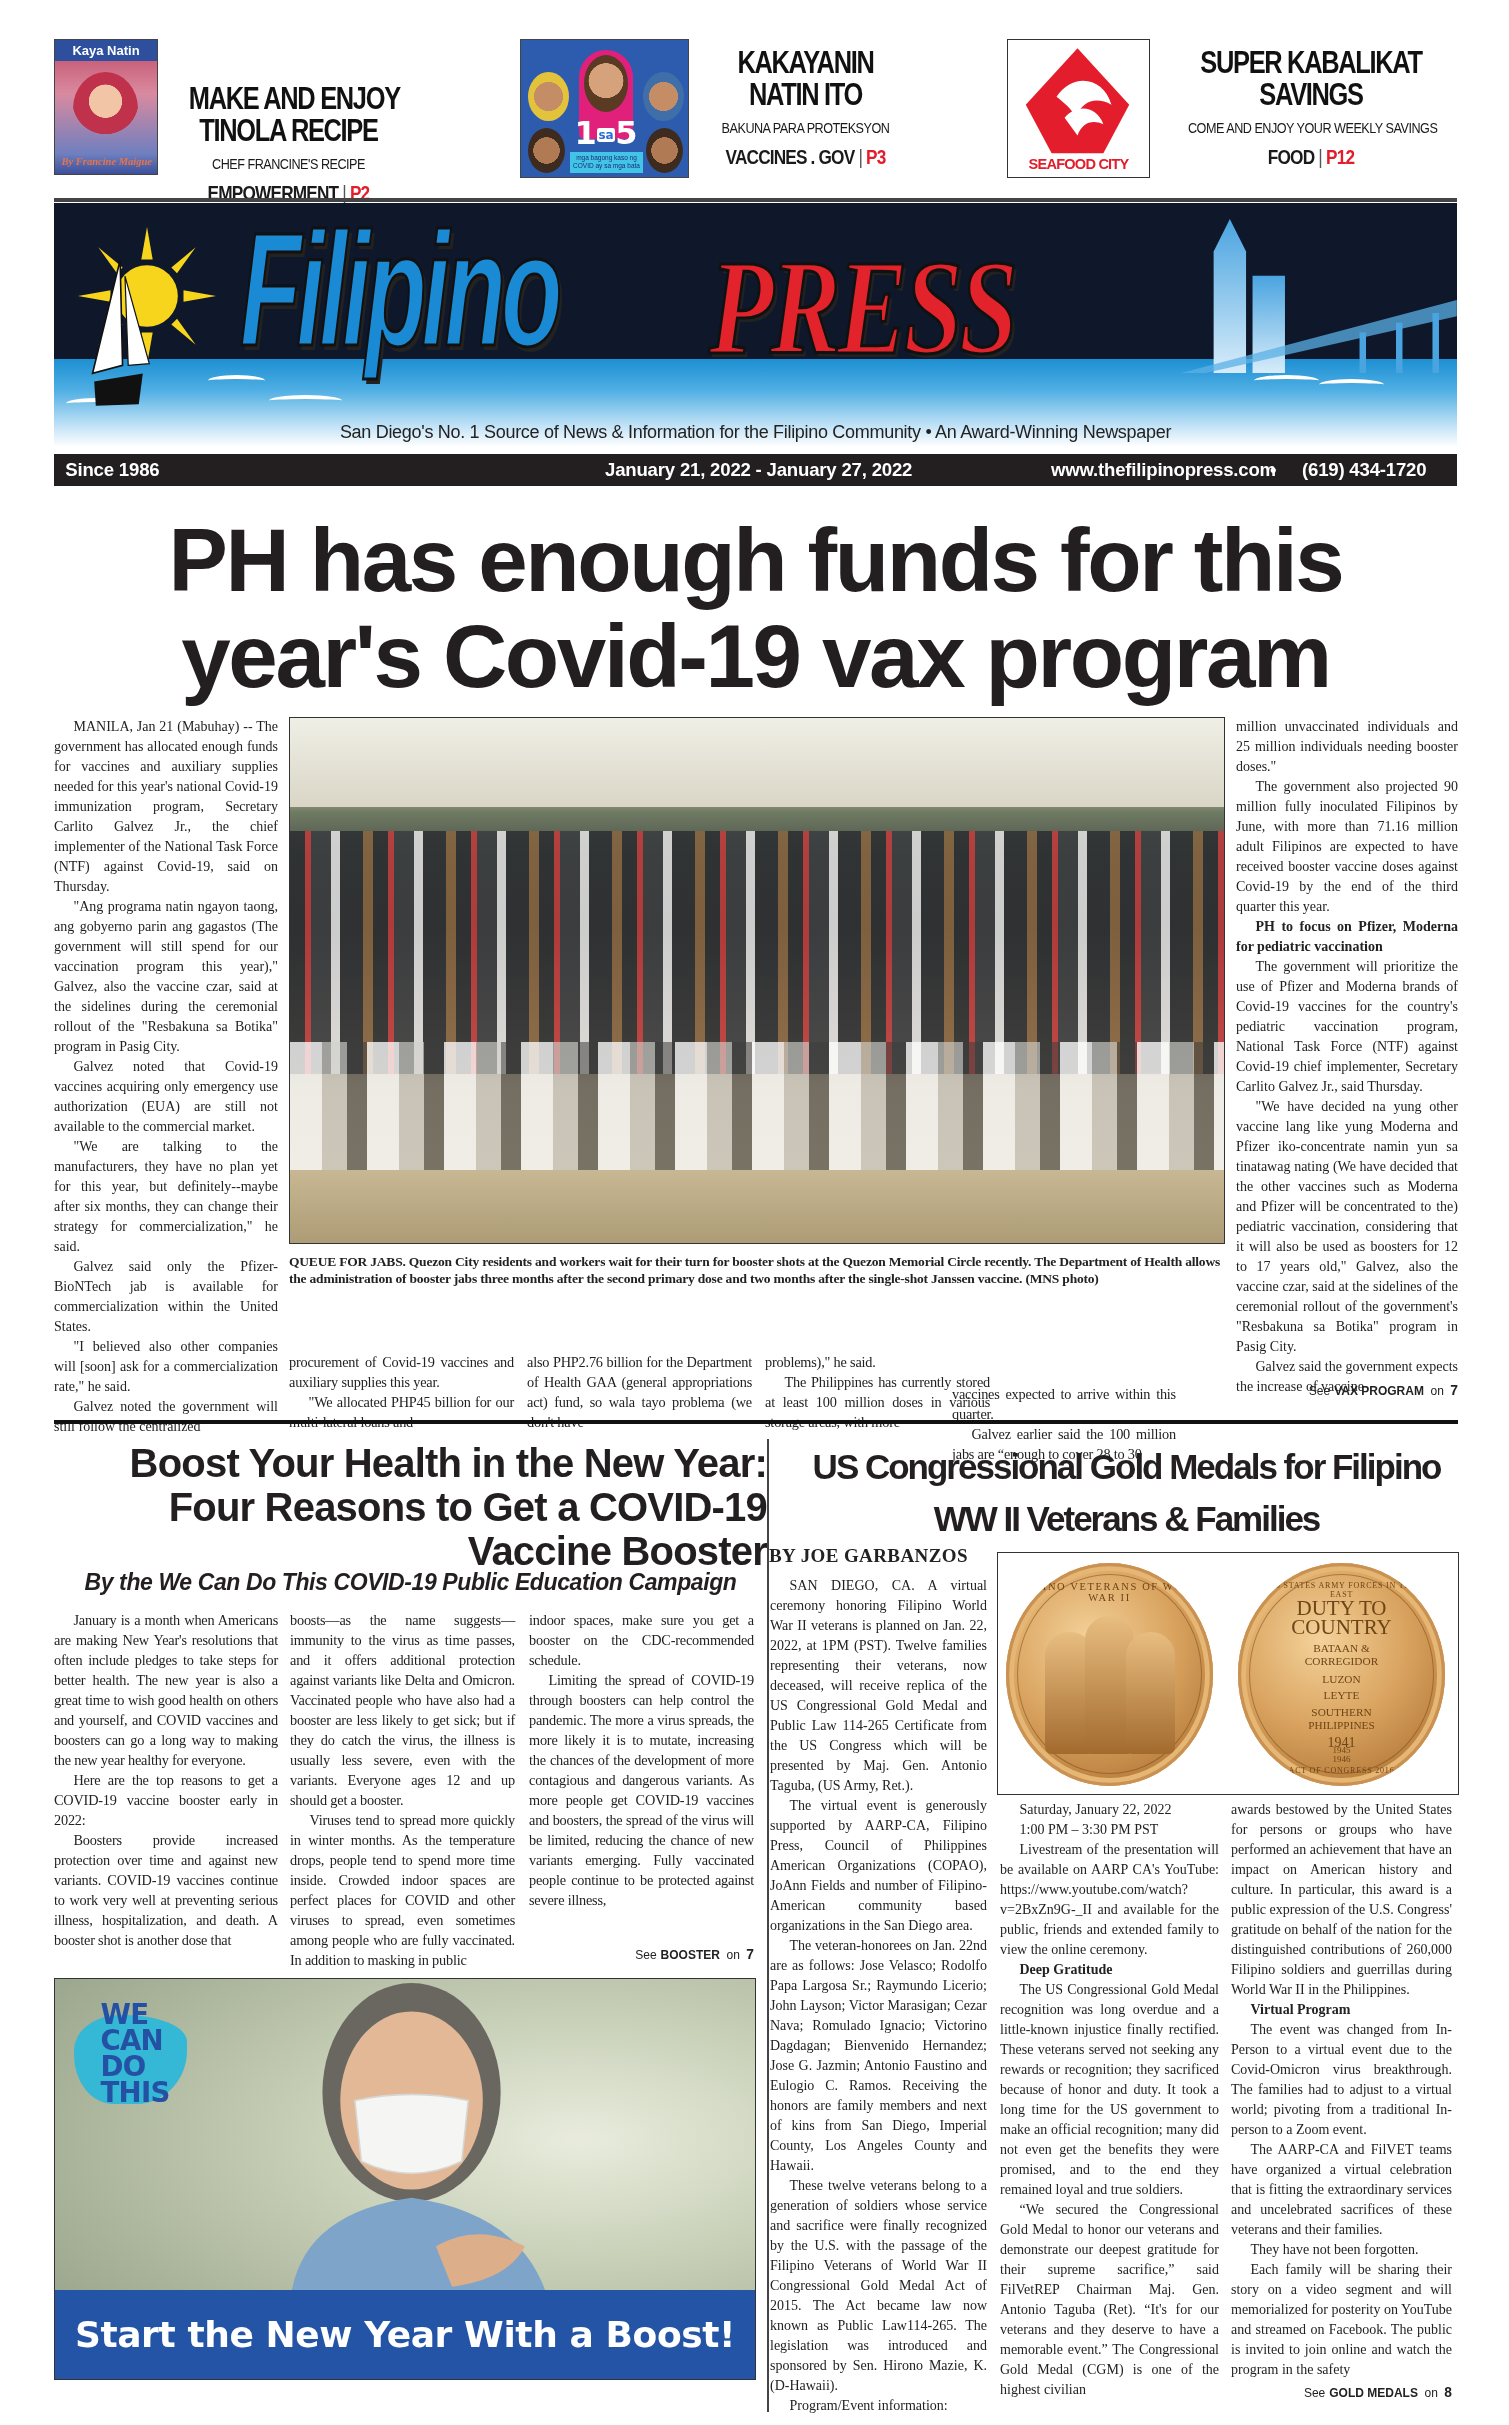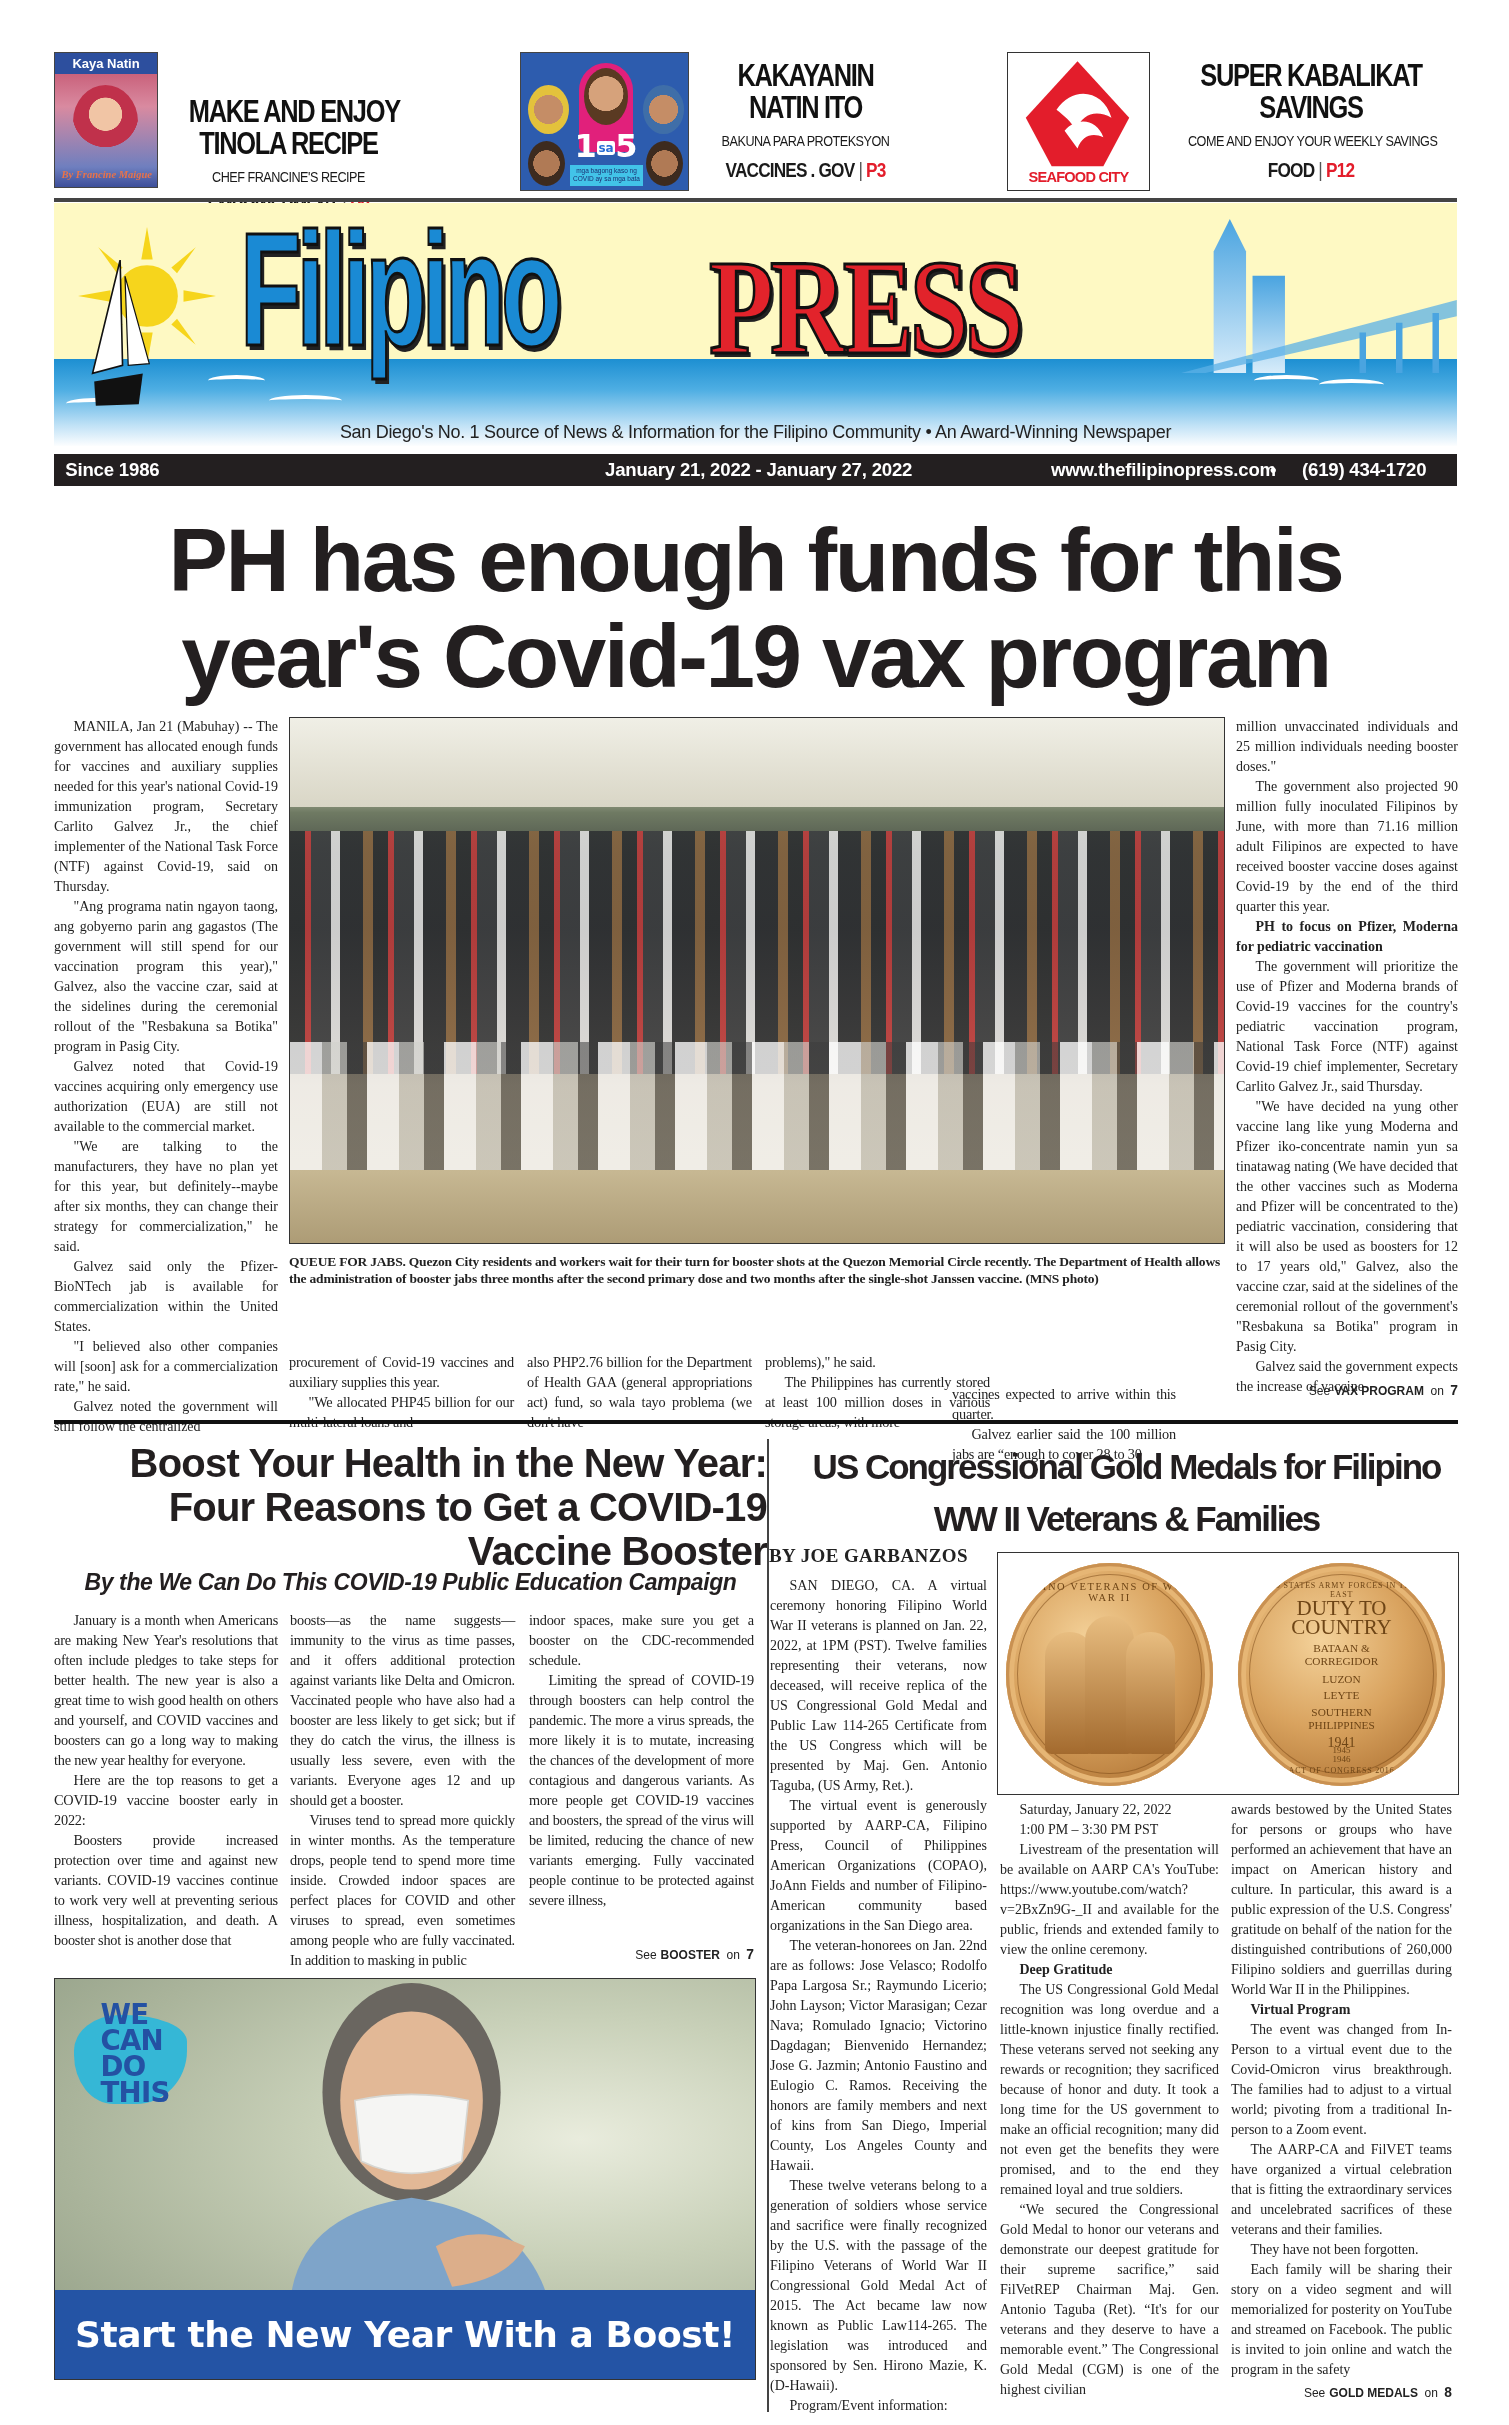--- a/index.html
+++ b/index.html
@@ -1,20 +1,20 @@
 <!DOCTYPE html>
 <html style="font-size:13px"><head>
 <meta charset="utf-8">
 <style>
   * { box-sizing: border-box; margin: 0; padding: 0; }
   html, body { width: 1510px; height: 2426px; background: #ffffff; overflow: hidden; }
   body { position: relative; font-family: "Liberation Serif", serif; color: #1a1a1a; }
 
   
-  .teasers { position: absolute; top: 52px; left: 54px; width: 1403px; height: 138px; padding-left: 40px; }
+  .teasers { position: absolute; top: 39px; left: 54px; width: 1403px; height: 138px; padding-left: 40px; }
   .teaser { position: absolute; top: 0; height: 138px; }
   .teaser .thumb { position: absolute; top: 0; left: 0; width: 104px; height: 136px; border: 0.8px solid #444; overflow: hidden; }
   .teaser .copy { position: absolute; top: 8px; text-align: center; font-family: "Liberation Sans", sans-serif; }
   .teaser .hl { font-weight: 700; font-size: 31px; line-height: 32px; letter-spacing: -1.6px; transform: scaleX(0.82); transform-origin: center; color: #111; white-space: nowrap; }
   .teaser .sub { font-size: 15.4px; line-height: 18px; margin-top: 8px; letter-spacing: -0.6px; transform: scaleX(0.82); white-space: nowrap; }
   .teaser .tag { font-size: 21px; font-weight: 700; margin-top: 8px; letter-spacing: -1px; transform: scaleX(0.82); white-space: nowrap; }
   .teaser .tag .pg { color: #e31d2b; }
   .teaser .tag .sep { font-weight: 400; color: #555; margin: 0 4.9px; }
 
   .t1 { left: 0; width: 357px; }
@@ -22,21 +22,21 @@
   .t1 .thumb { background: linear-gradient(180deg, #2b4fa0 0 19.5px, #c9607a 19.5px, #d98aa0 40%, #6f7fbf 85%, #3d4f9a 100%); }
   .t2 { left: 466px; width: 422px; }
   .t2 .thumb { width: 169px; height: 139px; background: #2d5cae; }
   .t2 .copy { left: 180px; width: 211px; }
   .t3 { left: 953px; width: 454px; }
   .t3 .thumb { width: 143px; height: 139px; background: #fff; border: 1.6px solid #333; }
   .t3 .copy { left: 154px; width: 300px; }
 
   
   .top-rule { position: absolute; top: 198px; left: 54px; width: 1403px; height: 4px; background: #444; }
-  .masthead { position: absolute; top: 203px; left: 54px; width: 1403px; height: 243px; overflow: hidden; background: #fef9c3; }
+  .masthead { position: absolute; top: 203px; left: 54px; width: 1403px; height: 243px; overflow: hidden; background: #0f172a; font-style: italic; }
   .sea { position: absolute; left: 0; top: 156px; width: 100%; height: 88px; background: linear-gradient(180deg, #1d8fd2 0%, #4eaee3 35%, #bfe1f6 75%, #ffffff 100%); }
   .wave { position: absolute; height: 11.3px; border-top: 4px solid #fff; border-radius: 50% 50% 0 0; }
   .sun { position: absolute; left: 24px; top: 24px; width: 138px; height: 138px; }
   .logo-filipino { position: absolute; left: 186px; top: -3.2px; font-family: "Liberation Sans", sans-serif; font-weight: 700; font-size: 162px; line-height: 178px; color: #1a8ad4; letter-spacing: -8px; transform: scaleX(0.62); transform-origin: left top; -webkit-text-stroke: 3.2px #111; text-shadow: 4.9px 4.9px 0 #222; }
   .logo-press { position: absolute; left: 655px; top: 31px; font-family: "Liberation Serif", serif; font-weight: 700; font-size: 136px; line-height: 146px; color: #e2232b; letter-spacing: -4.9px; transform: scaleX(0.78); transform-origin: left top; -webkit-text-stroke: 3.2px #111; text-shadow: 4px 4px 0 #222; }
   .skyline { position: absolute; left: 1127px; top: 16px; width: 276px; height: 154px; }
 
   .tagline { position: absolute; top: 422px; left: 54px; width: 1403px; text-align: center; font-family: "Liberation Sans", sans-serif; font-size: 18px; color: #222; letter-spacing: -0.3px; }
   .dateline-bar { position: absolute; top: 454px; left: 54px; width: 1403px; height: 32px; background: #231f20; color: #fff; font-family: "Liberation Sans", sans-serif; font-weight: 700; font-size: 18.6px; line-height: 32px; }
   .dateline-bar span { position: absolute; top: 0; letter-spacing: -0.2px; }

